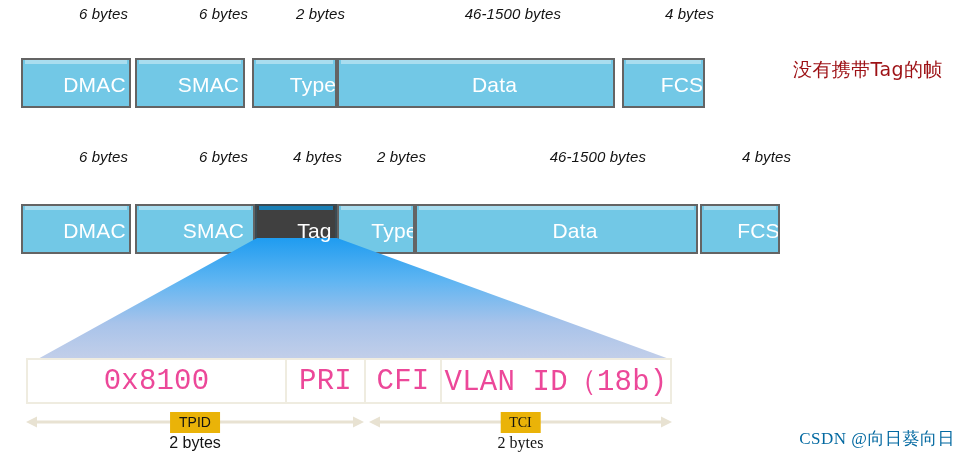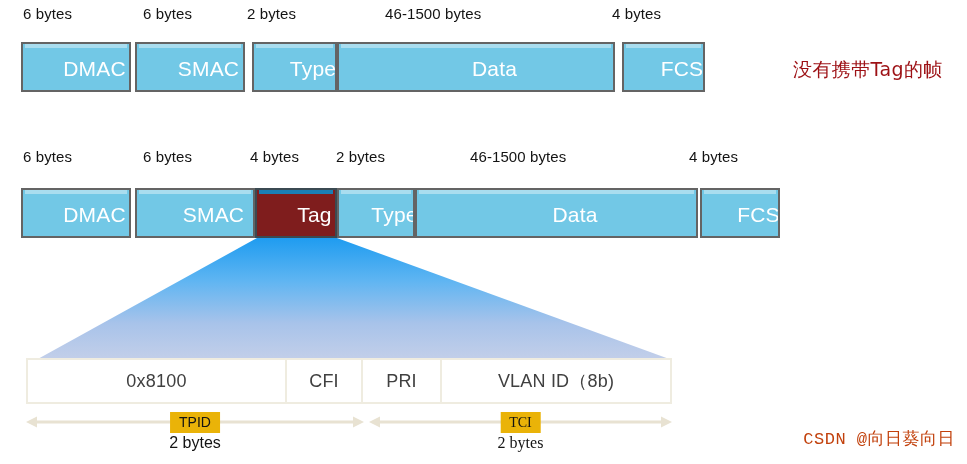--- a/index.html
+++ b/index.html
@@ -19,32 +19,33 @@
     width: 967px;
     height: 464px;
   }
 
   
   .byte-label {
     position: absolute;
     font-size: 15px;
     color: #131313;
     white-space: nowrap;
-    text-align: left;
+    text-align: right;
     letter-spacing: 0.1px;
+    font-style: italic;
   }
 
   
   .frame-row {
     position: absolute;
     height: 50px;
   }
   .field {
     position: absolute;
-    top: 0;
+    top: 16px;
     height: 50px;
     box-sizing: border-box;
     border: 2px solid #646464;
     background: #72c8e6;
     color: #ffffff;
     font-size: 21px;
     display: flex;
     align-items: center;
     justify-content: center;
     letter-spacing: 0.2px;
@@ -60,21 +61,21 @@
     height: 4px;
     background: #a9ddef;
   }
   .field > span {
     position: relative;
     z-index: 2;
     line-height: 1;
     padding-top: 2px;
   }
   .field.tag {
-    background: #7f1d1d;
+    background: #404040;
     border-color: #3b4a52;
     text-align: center;
   }
   .field.tag::before {
     background: #1a7fb5;
   }
 
   
   .frame-note {
     position: absolute;
@@ -105,24 +106,25 @@
     border: 2px solid #efece0;
     background: #ffffff;
     display: flex;
   }
   .detail-cell {
     box-sizing: border-box;
     border-right: 2px solid #efece0;
     display: flex;
     align-items: center;
     justify-content: center;
-    font-size: 18px;
-    color: #404040;
+    font-size: 29px;
+    color: #ec4899;
     white-space: nowrap;
     letter-spacing: 0.2px;
+    font-family: Liberation Mono, monospace;
   }
   .detail-cell:last-child {
     border-right: none;
   }
 
   
   .measure {
     position: absolute;
     height: 42px;
   }
@@ -152,22 +154,22 @@
     color: #131313;
     white-space: nowrap;
   }
 
   
   .watermark {
     position: absolute;
     right: 12px;
     bottom: 14px;
     font-size: 17px;
-    color: #c2410c;
-    font-family: Liberation Mono, monospace;
+    color: #0369a1;
+    font-family: Liberation Serif, serif;
     white-space: nowrap;
     letter-spacing: 0.5px;
     text-align: center;
   }
 </style>
 </head>
 <body>
 
 <div class="stage">
 
@@ -235,28 +237,28 @@
         <stop offset="100%" stop-color="#c3cfe9"></stop>
       </linearGradient>
     </defs>
     <polygon points="257,0 337,0 672,122 36,122" fill="url(#fanGrad)"></polygon>
   </svg>
 
   <div class="detail-box">
     <div class="detail-cell" style="width:259px;">
       <span>0x8100</span>
     </div>
+    <div class="detail-cell" style="width:79px;">
+      <span>PRI</span>
+    </div>
     <div class="detail-cell" style="width:76px;">
       <span>CFI</span>
     </div>
-    <div class="detail-cell" style="width:79px;">
-      <span>PRI</span>
-    </div>
     <div class="detail-cell" style="width:228px;">
-      <span>VLAN ID（8b)</span>
+      <span>VLAN ID（18b)</span>
     </div>
   </div>
 
   <div class="measure" style="left:26px; top:412px; width:338px;">
     <svg class="arrow-svg" width="338" height="20" viewBox="0 0 338 20">
       <line x1="8" y1="10" x2="330" y2="10" stroke="#e8e2d2" stroke-width="3"></line>
       <polygon points="0,10 11,4.5 11,15.5" fill="#e8e2d2"></polygon>
       <polygon points="338,10 327,4.5 327,15.5" fill="#e8e2d2"></polygon>
     </svg>
     <div class="m-name-wrap">TPID</div>

